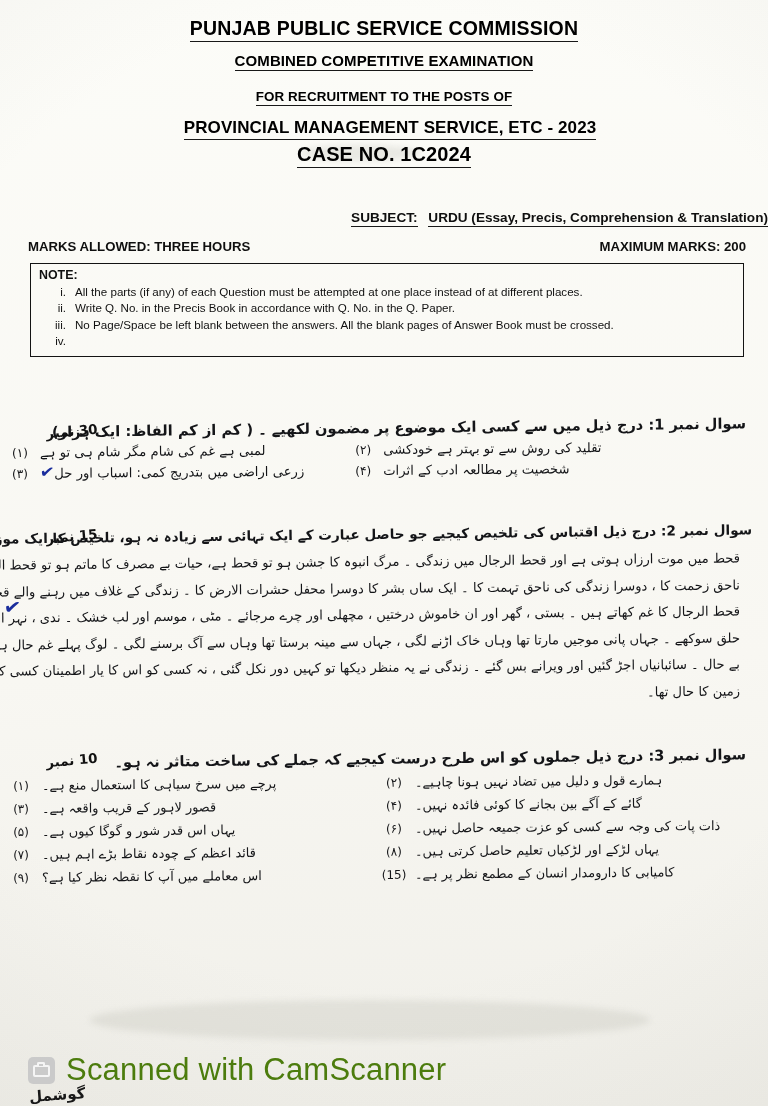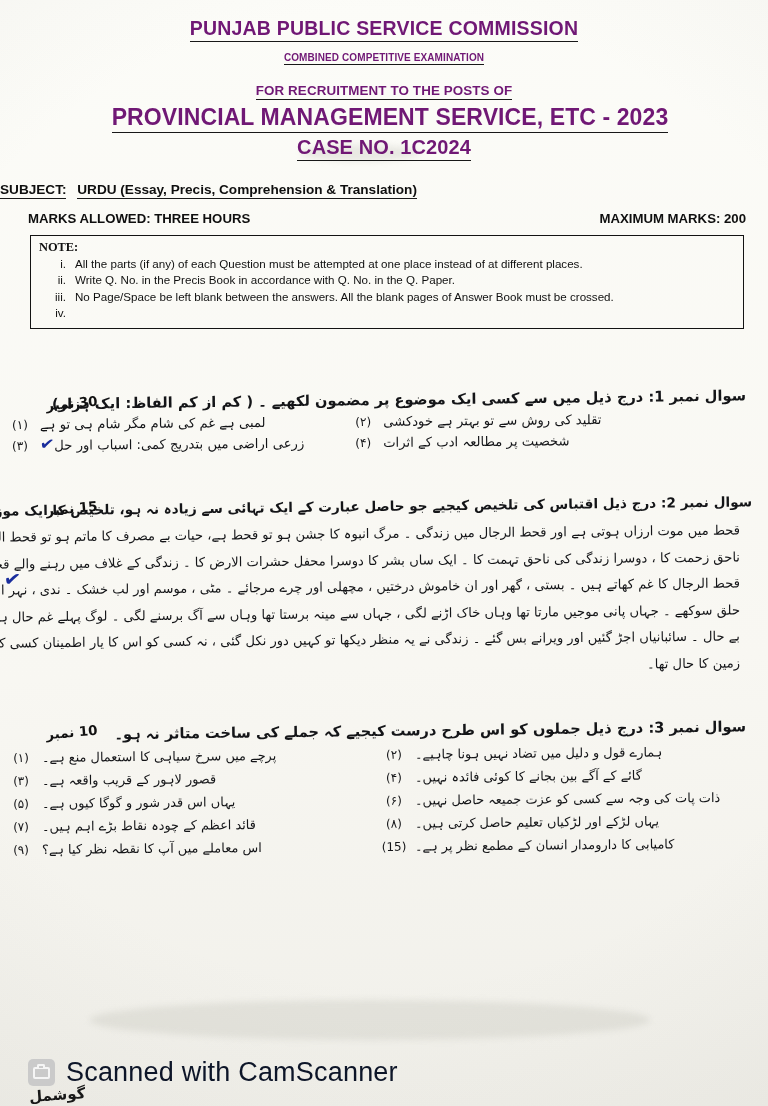--- a/index.html
+++ b/index.html
@@ -31,58 +31,58 @@
     z-index: 0;
   }
   .content {
     position: relative;
     z-index: 2;
   }
 
   
   .hdr {
     text-align: center;
-    color: #701a75;
+    color: #000000;
     font-weight: bold;
     letter-spacing: 0.1px;
   }
   .hdr-title {
     font-size: 19.5px;
     padding-top: 17px;
     letter-spacing: 0.2px;
   }
   .u-line {
     display: inline-block;
     border-bottom: 1.6px solid #1a1a1a;
     padding-bottom: 1px;
   }
   .hdr-l2 {
-    font-size: 10px;
+    font-size: 15px;
     margin-top: 10px;
   }
   .hdr-l3 {
     font-size: 13.4px;
     margin-top: 18px;
   }
   .hdr-l4 {
-    font-size: 23px;
-    margin-top: 4px;
+    font-size: 17px;
+    margin-top: 12px;
     letter-spacing: 0.1px;
     padding-left: 12px;
   }
   .hdr-l5 {
     font-size: 20px;
     margin-top: 3px;
   }
 
   .subject-row {
-    text-align: left;
+    text-align: right;
     font-size: 13.6px;
     font-weight: bold;
-    margin-top: 21px;
+    margin-top: 42px;
     color: #111;
   }
   .subject-row .lbl { margin-right: 7px; }
 
   .timerow {
     display: flex;
     justify-content: space-between;
     align-items: baseline;
     font-size: 13.2px;
     font-weight: bold;
@@ -94,21 +94,20 @@
   .note-box {
     margin: 9px 24px 0 30px;
     border: 1.6px solid #151515;
     padding: 4px 8px 7px 8px;
     color: #121212;
   }
   .note-title {
     font-size: 12.4px;
     font-weight: bold;
     line-height: 1.25;
-    font-family: Liberation Serif, serif;
   }
   .note-item {
     display: flex;
     font-size: 11.6px;
     line-height: 1.38;
     margin-top: 0.5px;
   }
   .note-num {
     width: 27px;
     flex: none;
@@ -257,22 +256,22 @@
     top: 5px;
     width: 8px;
     height: 4px;
     background: #c9c9c9;
     border: 2px solid #f3f3f3;
     border-bottom: none;
     border-radius: 2px 2px 0 0;
     box-sizing: border-box;
   }
   .cs-text {
-    font-size: 27px;
-    color: #0f172a;
+    font-size: 31px;
+    color: #4d7c0f;
     letter-spacing: 0.2px;
     white-space: nowrap;
   }
   .bottom-scribble {
     position: absolute;
     left: 29px;
     bottom: 2px;
     font-size: 15px;
     direction: rtl;
     font-family: "DejaVu Sans", sans-serif;

